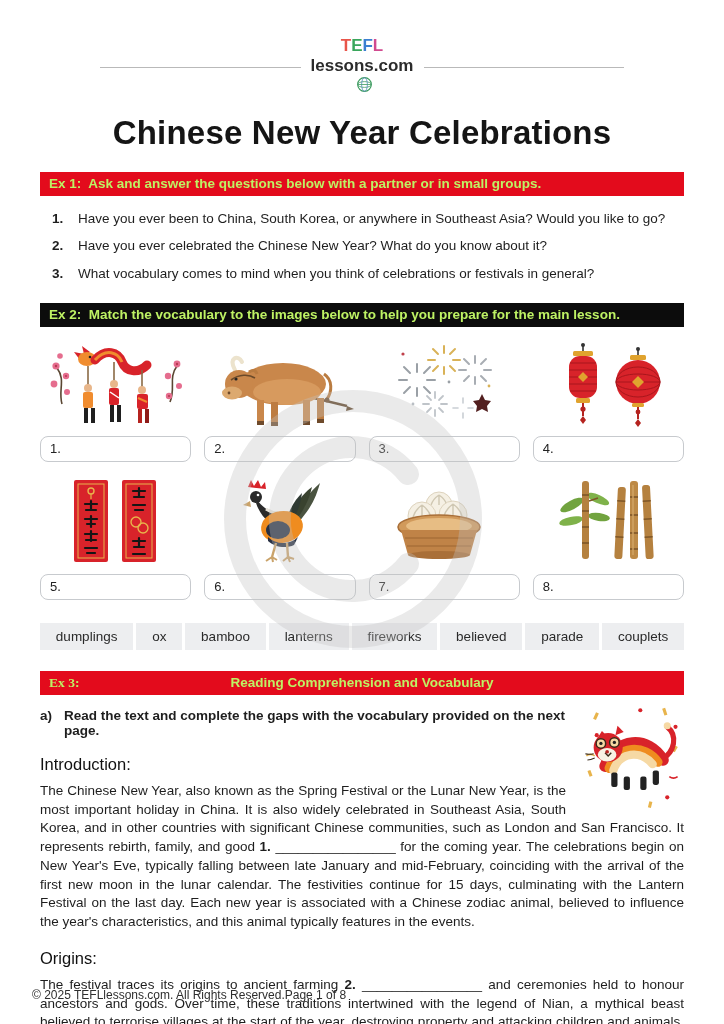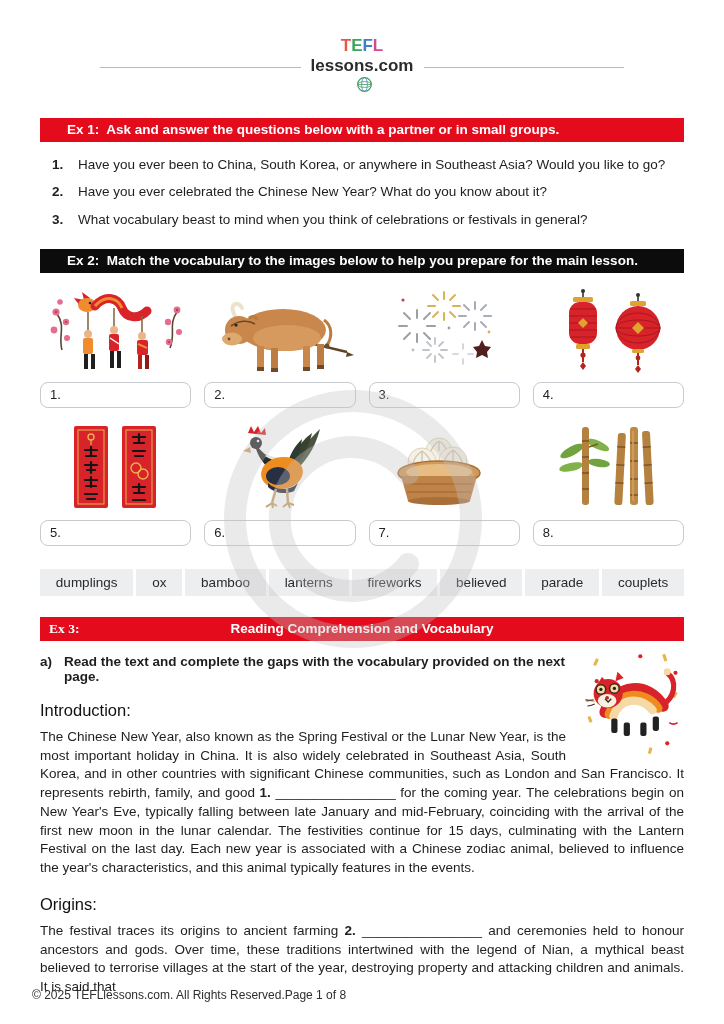--- a/index.html
+++ b/index.html
@@ -10,21 +10,21 @@
   
   .hdr{display:flex;align-items:center;padding:36px 100px 0 100px;}
   .hdr .rule{flex:1;height:1px;background:#b9b9b9;}
   .logo{display:flex;align-items:center;margin:0 10px;font-weight:bold;font-size:17px;white-space:nowrap;flex-direction:column;}
   .logo .t{color:#e8554a}.logo .e{color:#3aa65c}.logo .f{color:#3b7fd1}.logo .l{color:#d14a8f}
   .logo .rest{color:#2b2b2b;}
   .logo svg{margin-left:5px;}
 
   .title{text-align:center;font-size:33px;font-weight:bold;color:#151515;margin-top:16px;letter-spacing:.2px;}
 
-  .banner{margin-top:20px;height:24px;line-height:24px;color:#ffffff;font-weight:bold;font-size:13.5px;padding:0 27px;}
+  .banner{margin-top:20px;height:24px;line-height:24px;color:#bef264;font-weight:bold;font-size:13.5px;padding:0 9px;}
   .banner.red{background:#e30b1c;}
   .banner.black{background:#0c0c0c;margin-top:19px;}
   .banner.ex3{position:relative;text-align:center;margin-top:21px;}
   .banner.ex3 .lbl{position:absolute;left:9px;top:0;font-family:Liberation Serif, serif;}
 
   .questions{margin-top:13px;font-size:13.5px;}
   .q{display:flex;margin:0 0 7px 12px;line-height:1.5;}
   .q .num{font-weight:bold;width:26px;flex:none;}
 
   
@@ -63,34 +63,35 @@
         <circle cx="10" cy="10" r="8" fill="#fff" stroke="#3a9a5c" stroke-width="1.4"></circle>
         <ellipse cx="10" cy="10" rx="8" ry="3.4" fill="none" stroke="#49a06b" stroke-width="1"></ellipse>
         <ellipse cx="10" cy="10" rx="3.4" ry="8" fill="none" stroke="#5a8fc0" stroke-width="1"></ellipse>
         <line x1="2" y1="10" x2="18" y2="10" stroke="#49a06b" stroke-width="1"></line>
       </svg></span>
     </div>
     <div class="rule"></div>
   </div>
 
   <div class="content">
+    <div class="title">Chinese New Year Celebrations</div>
 
     <div class="banner red">Ex 1:&nbsp; Ask and answer the questions below with a partner or in small groups.</div>
     <div class="questions">
       <div class="q">
         <span class="num">1.</span>
         <span>Have you ever been to China, South Korea, or anywhere in Southeast Asia? Would you like to go?</span>
       </div>
       <div class="q">
         <span class="num">2.</span>
         <span>Have you ever celebrated the Chinese New Year? What do you know about it?</span>
       </div>
       <div class="q">
         <span class="num">3.</span>
-        <span>What vocabulary beast to mind when you think of celebrations or festivals in general?</span>
+        <span>What vocabulary comes to mind when you think of celebrations or festivals in general?</span>
       </div>
     </div>
 
     <div class="banner black">Ex 2:&nbsp; Match the vocabulary to the images below to help you prepare for the main lesson.</div>
 
     <div class="grid">
 
       <div class="cell">
         <div class="pic">
           <svg width="150" height="86" viewBox="0 0 140 86">

